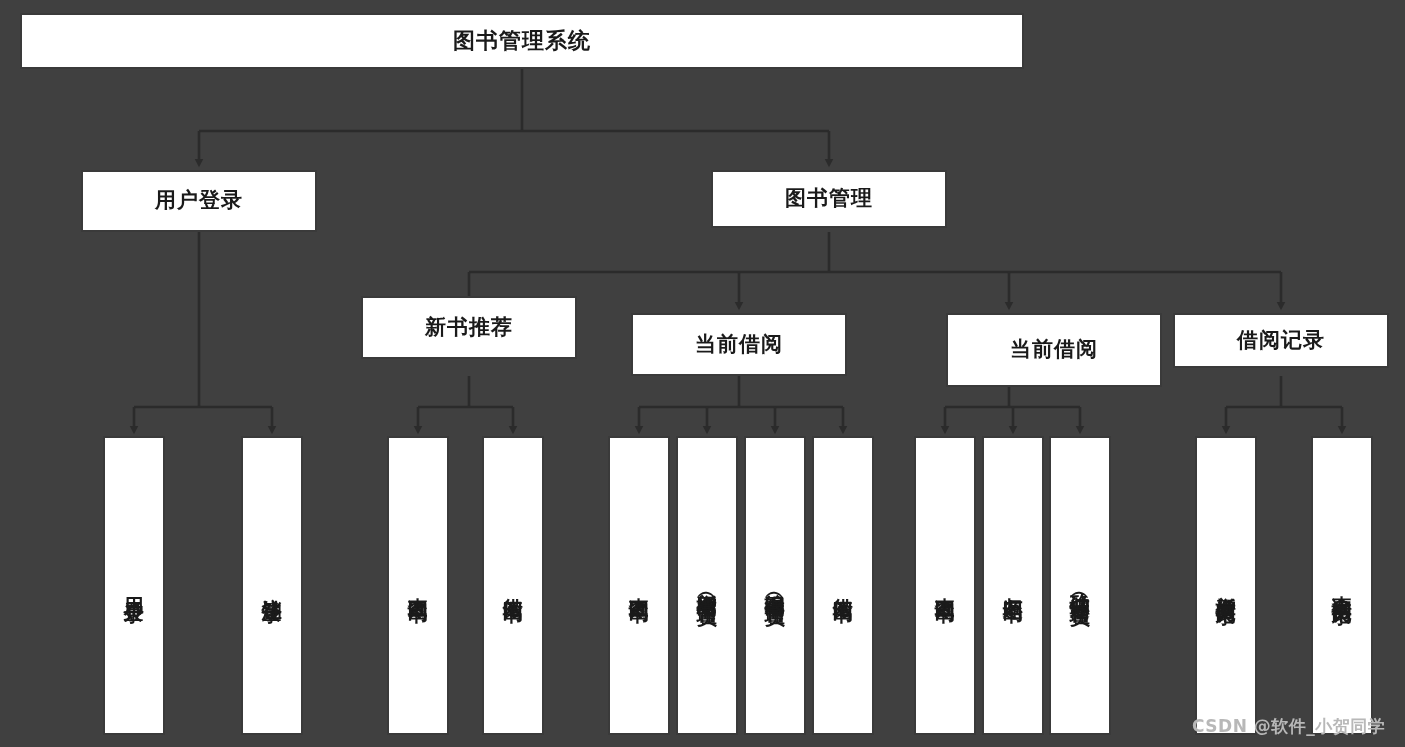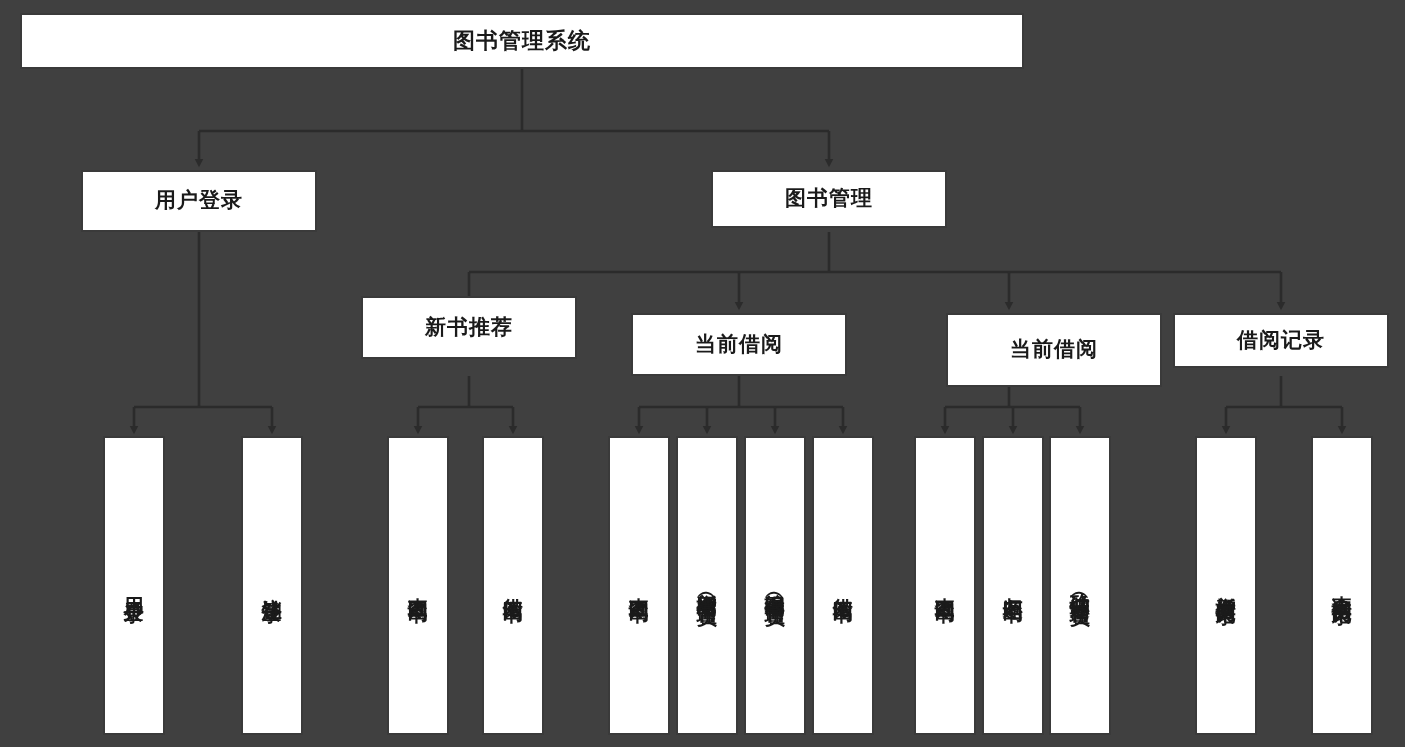--- a/index.html
+++ b/index.html
@@ -183,14 +183,15 @@
     <span class="vtext">确认归还（管理员）</span>
   </div>
 
   <div class="node v" style="left:1195px; top:436px; width:62px; height:299px;">
     <span class="vtext">新增借阅记录</span>
   </div>
   <div class="node v" style="left:1311px; top:436px; width:62px; height:299px;">
     <span class="vtext">查询借阅记录</span>
   </div>
 
+  <div class="watermark" style="left:1192px; top:715px;">CSDN @软件_小贺同学</div>
 
 </div>
 
 </body></html>

